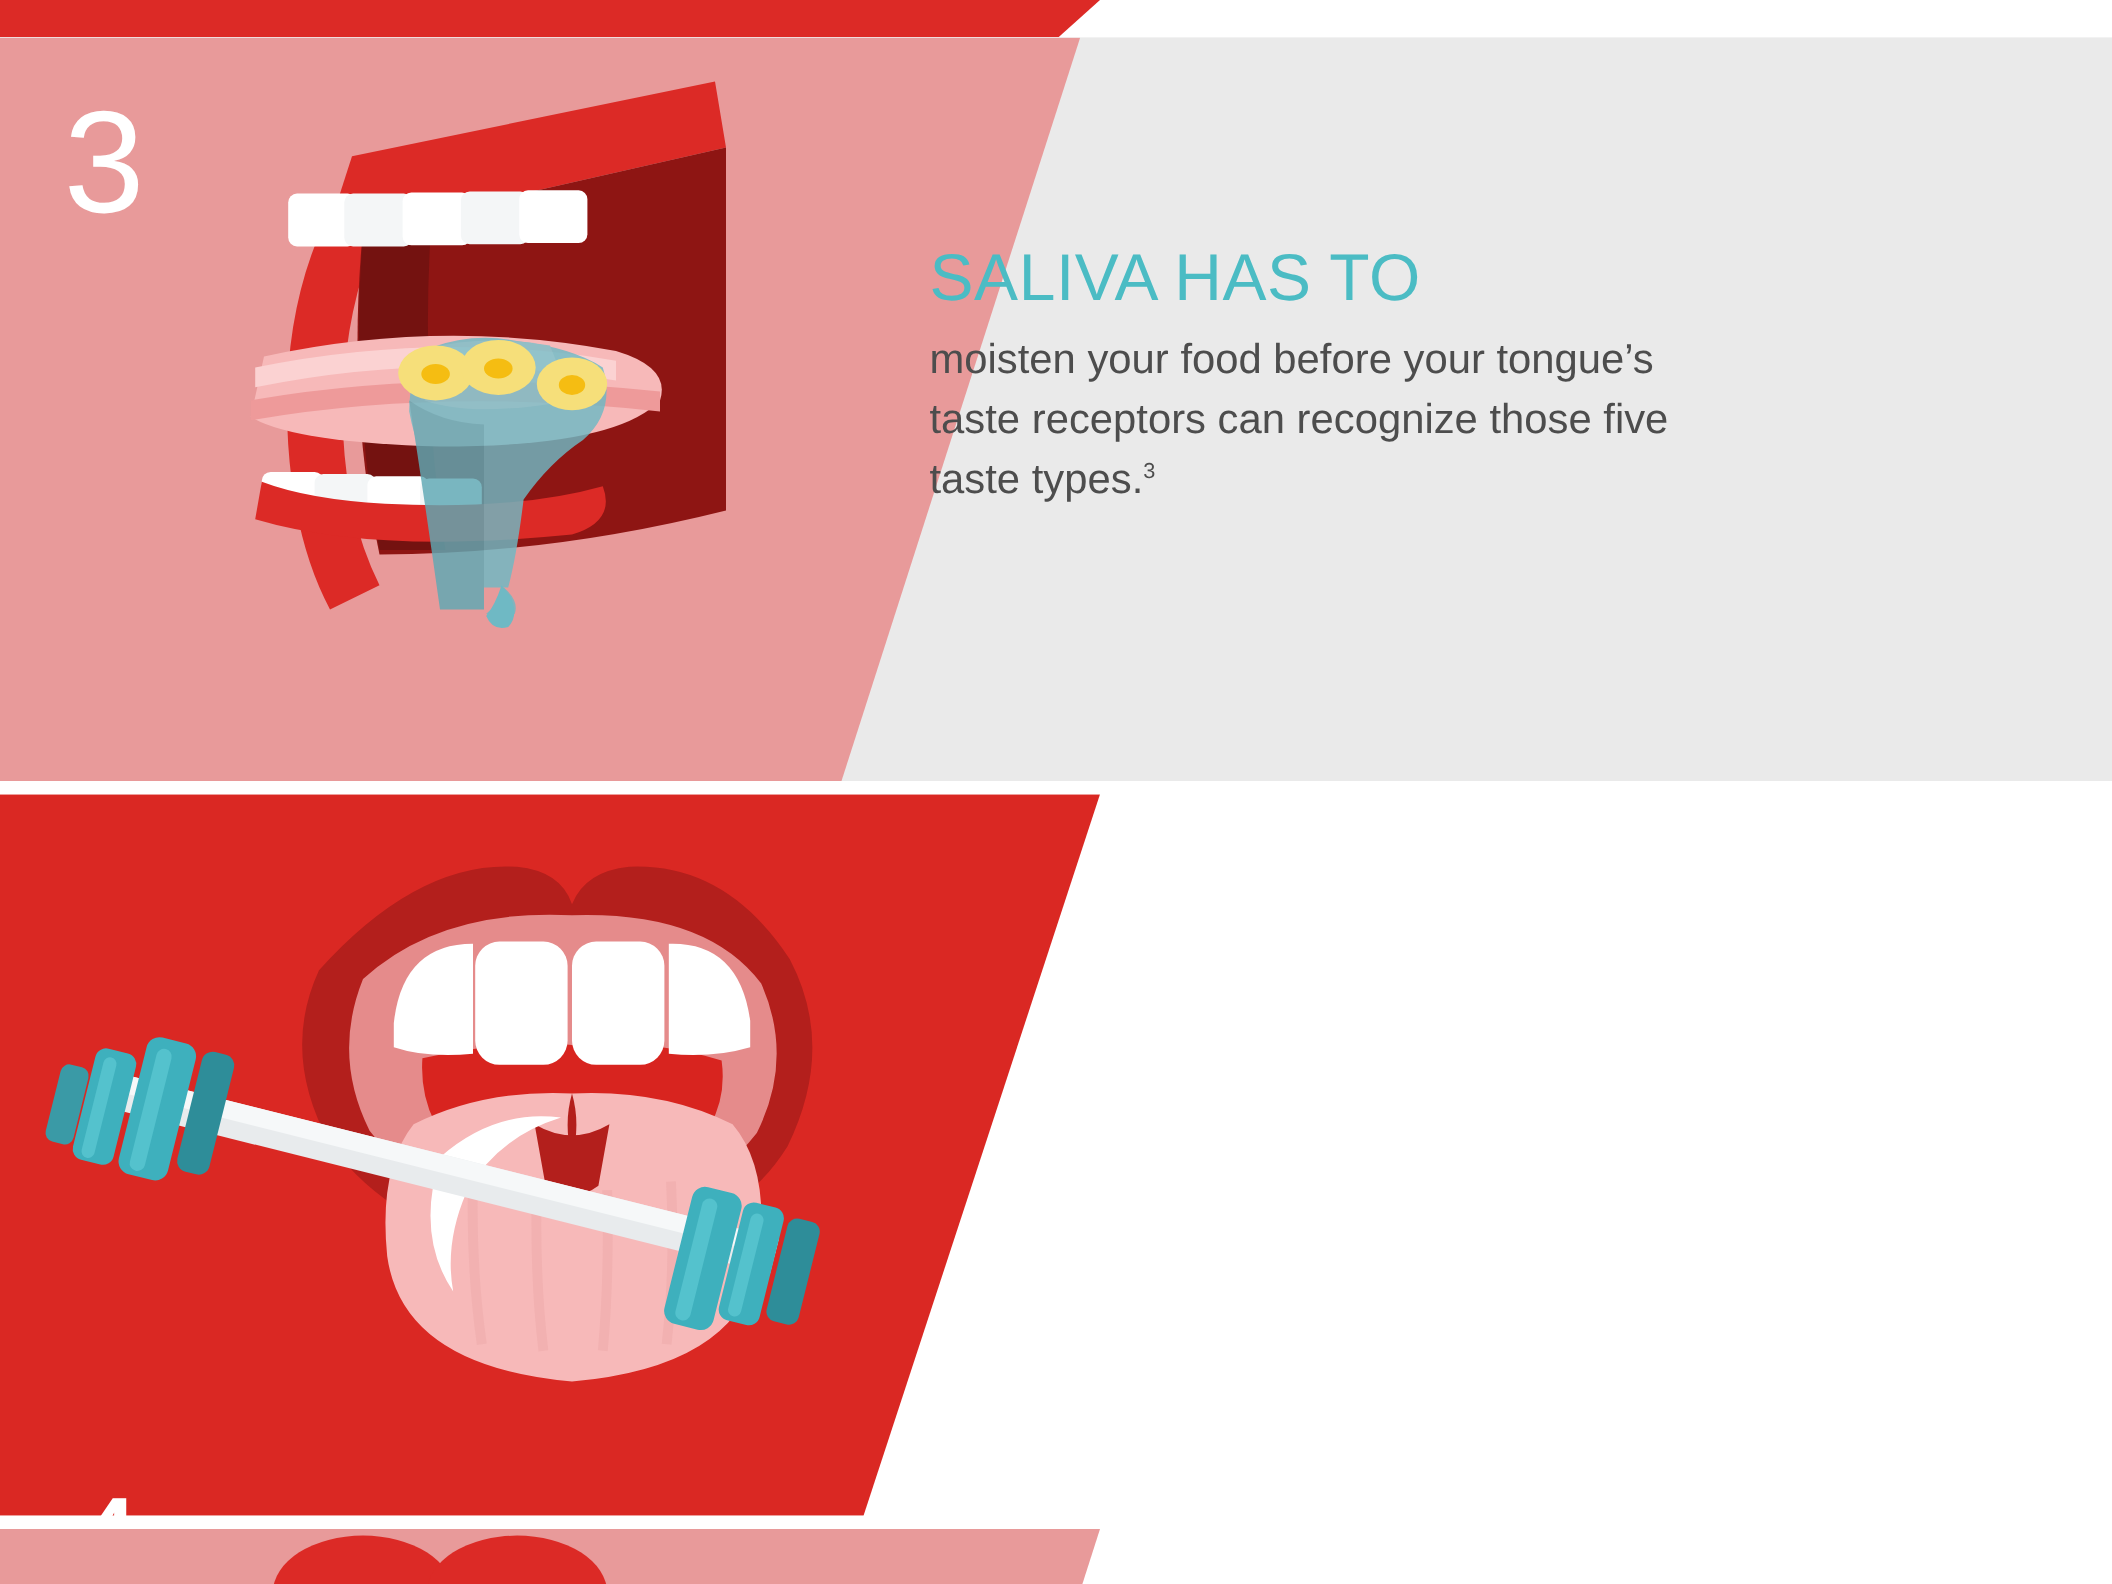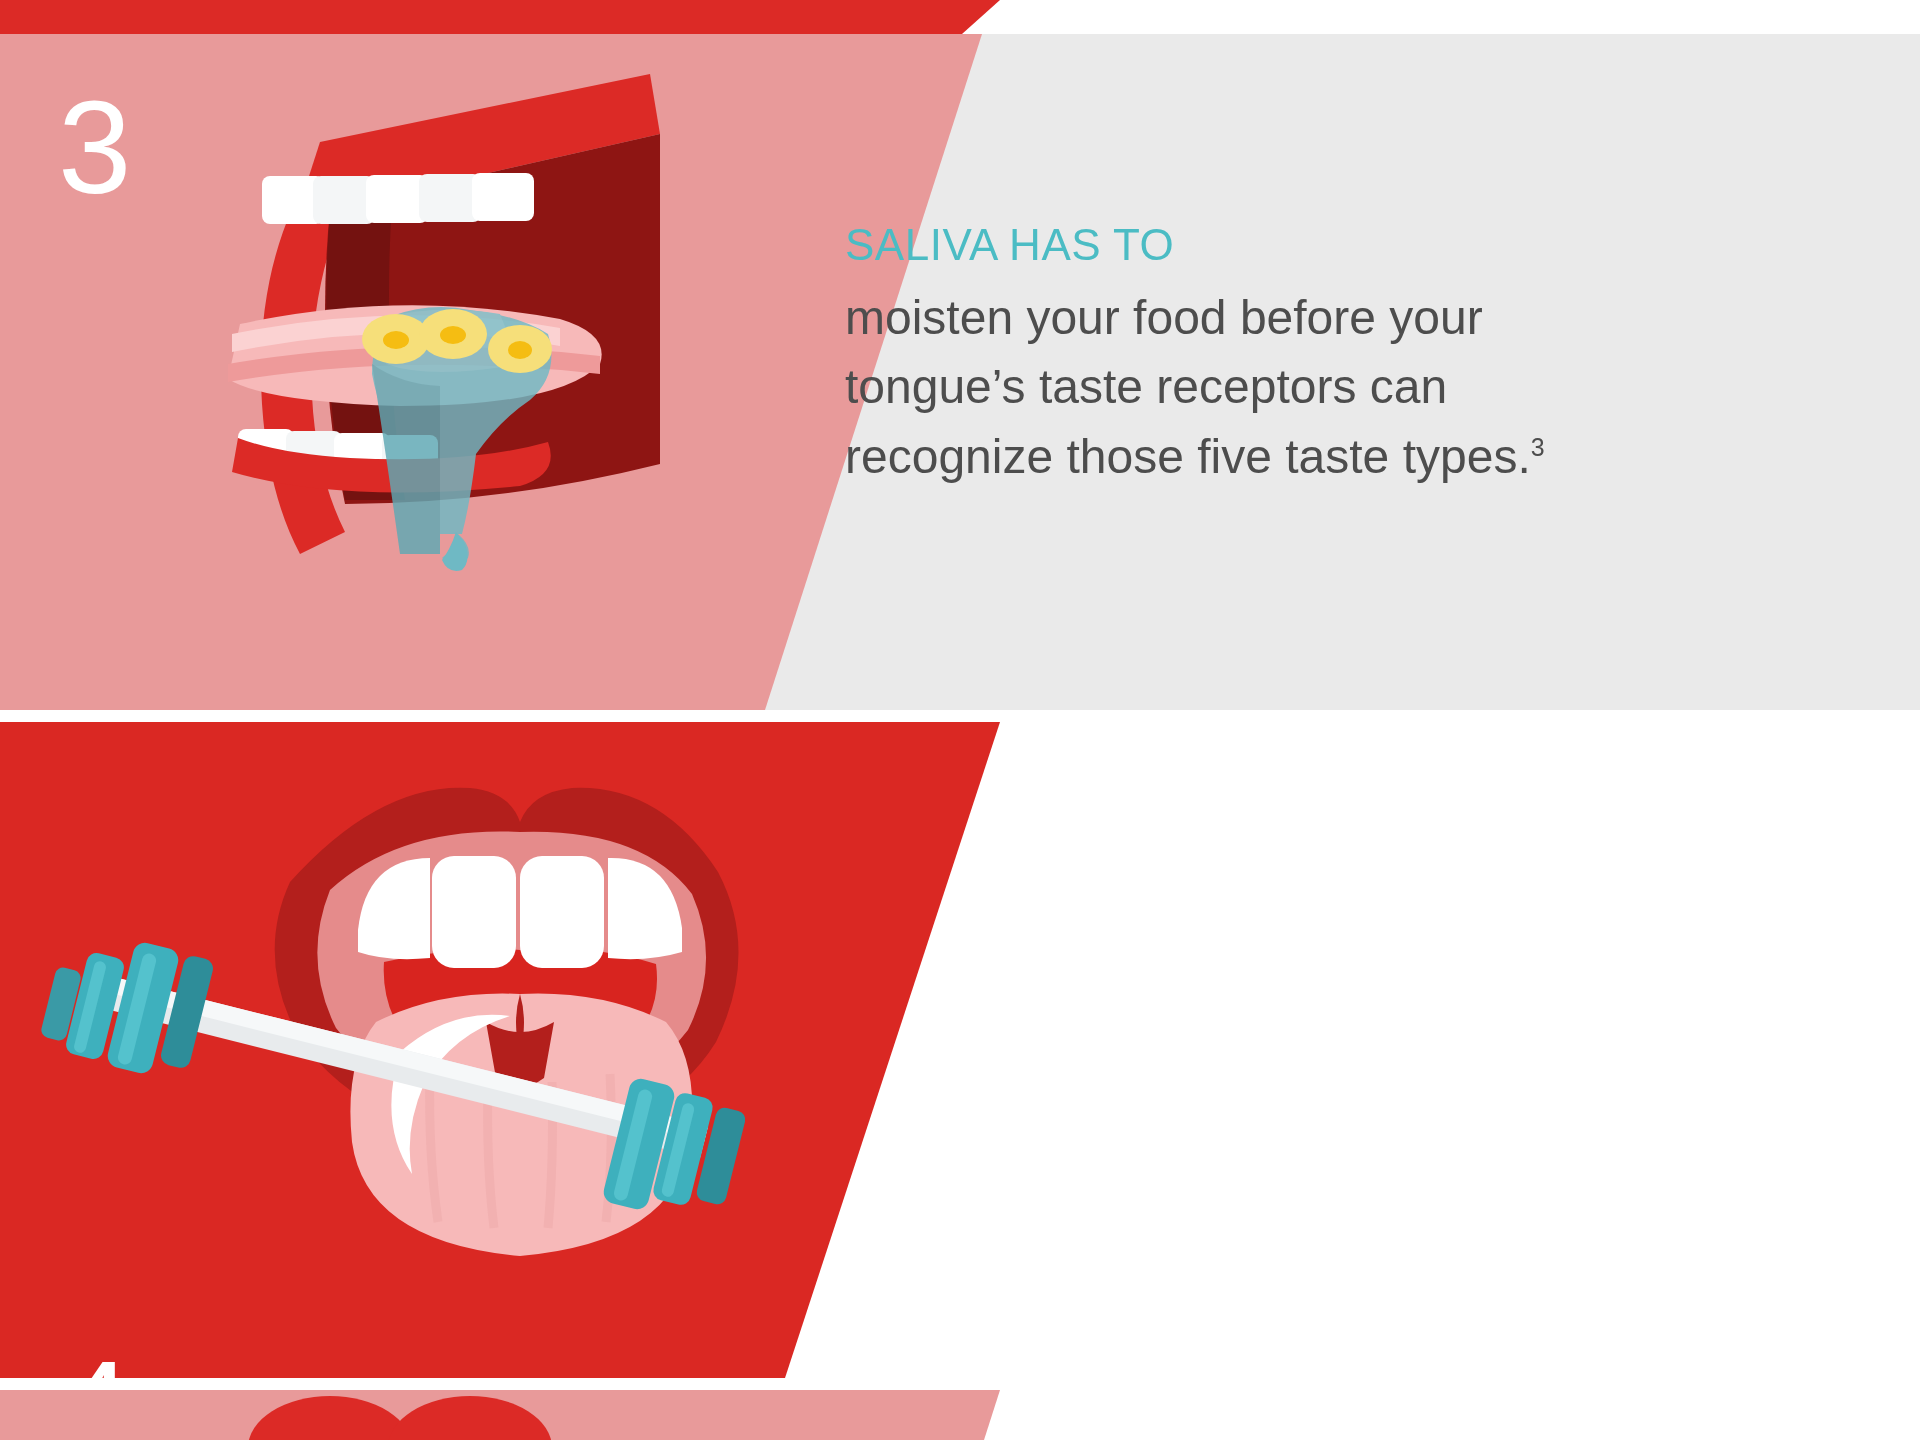--- a/index.html
+++ b/index.html
@@ -97,31 +97,31 @@
   
   .textblock {
     position: absolute;
     width: 740px;
   }
   .tb3 { left: 845px; top: 188px; }
 
   .headline {
     font-family: "Liberation Sans", sans-serif;
     font-weight: 400;
-    font-size: 44px;
+    font-size: 60px;
     line-height: 1.03;
     letter-spacing: 0.5px;
     margin: 0 0 16px 0;
   }
   .headline.teal  { color: #4bbcc4; }
 
   .body-copy {
     font-family: "Liberation Sans", sans-serif;
     font-weight: 300;
-    font-size: 48px;
+    font-size: 38px;
     line-height: 1.44;
     color: #4d4d4d;
     margin: 0;
   }
   sup.ref {
     font-size: 0.52em;
     vertical-align: super;
     line-height: 0;
   }
 </style>

